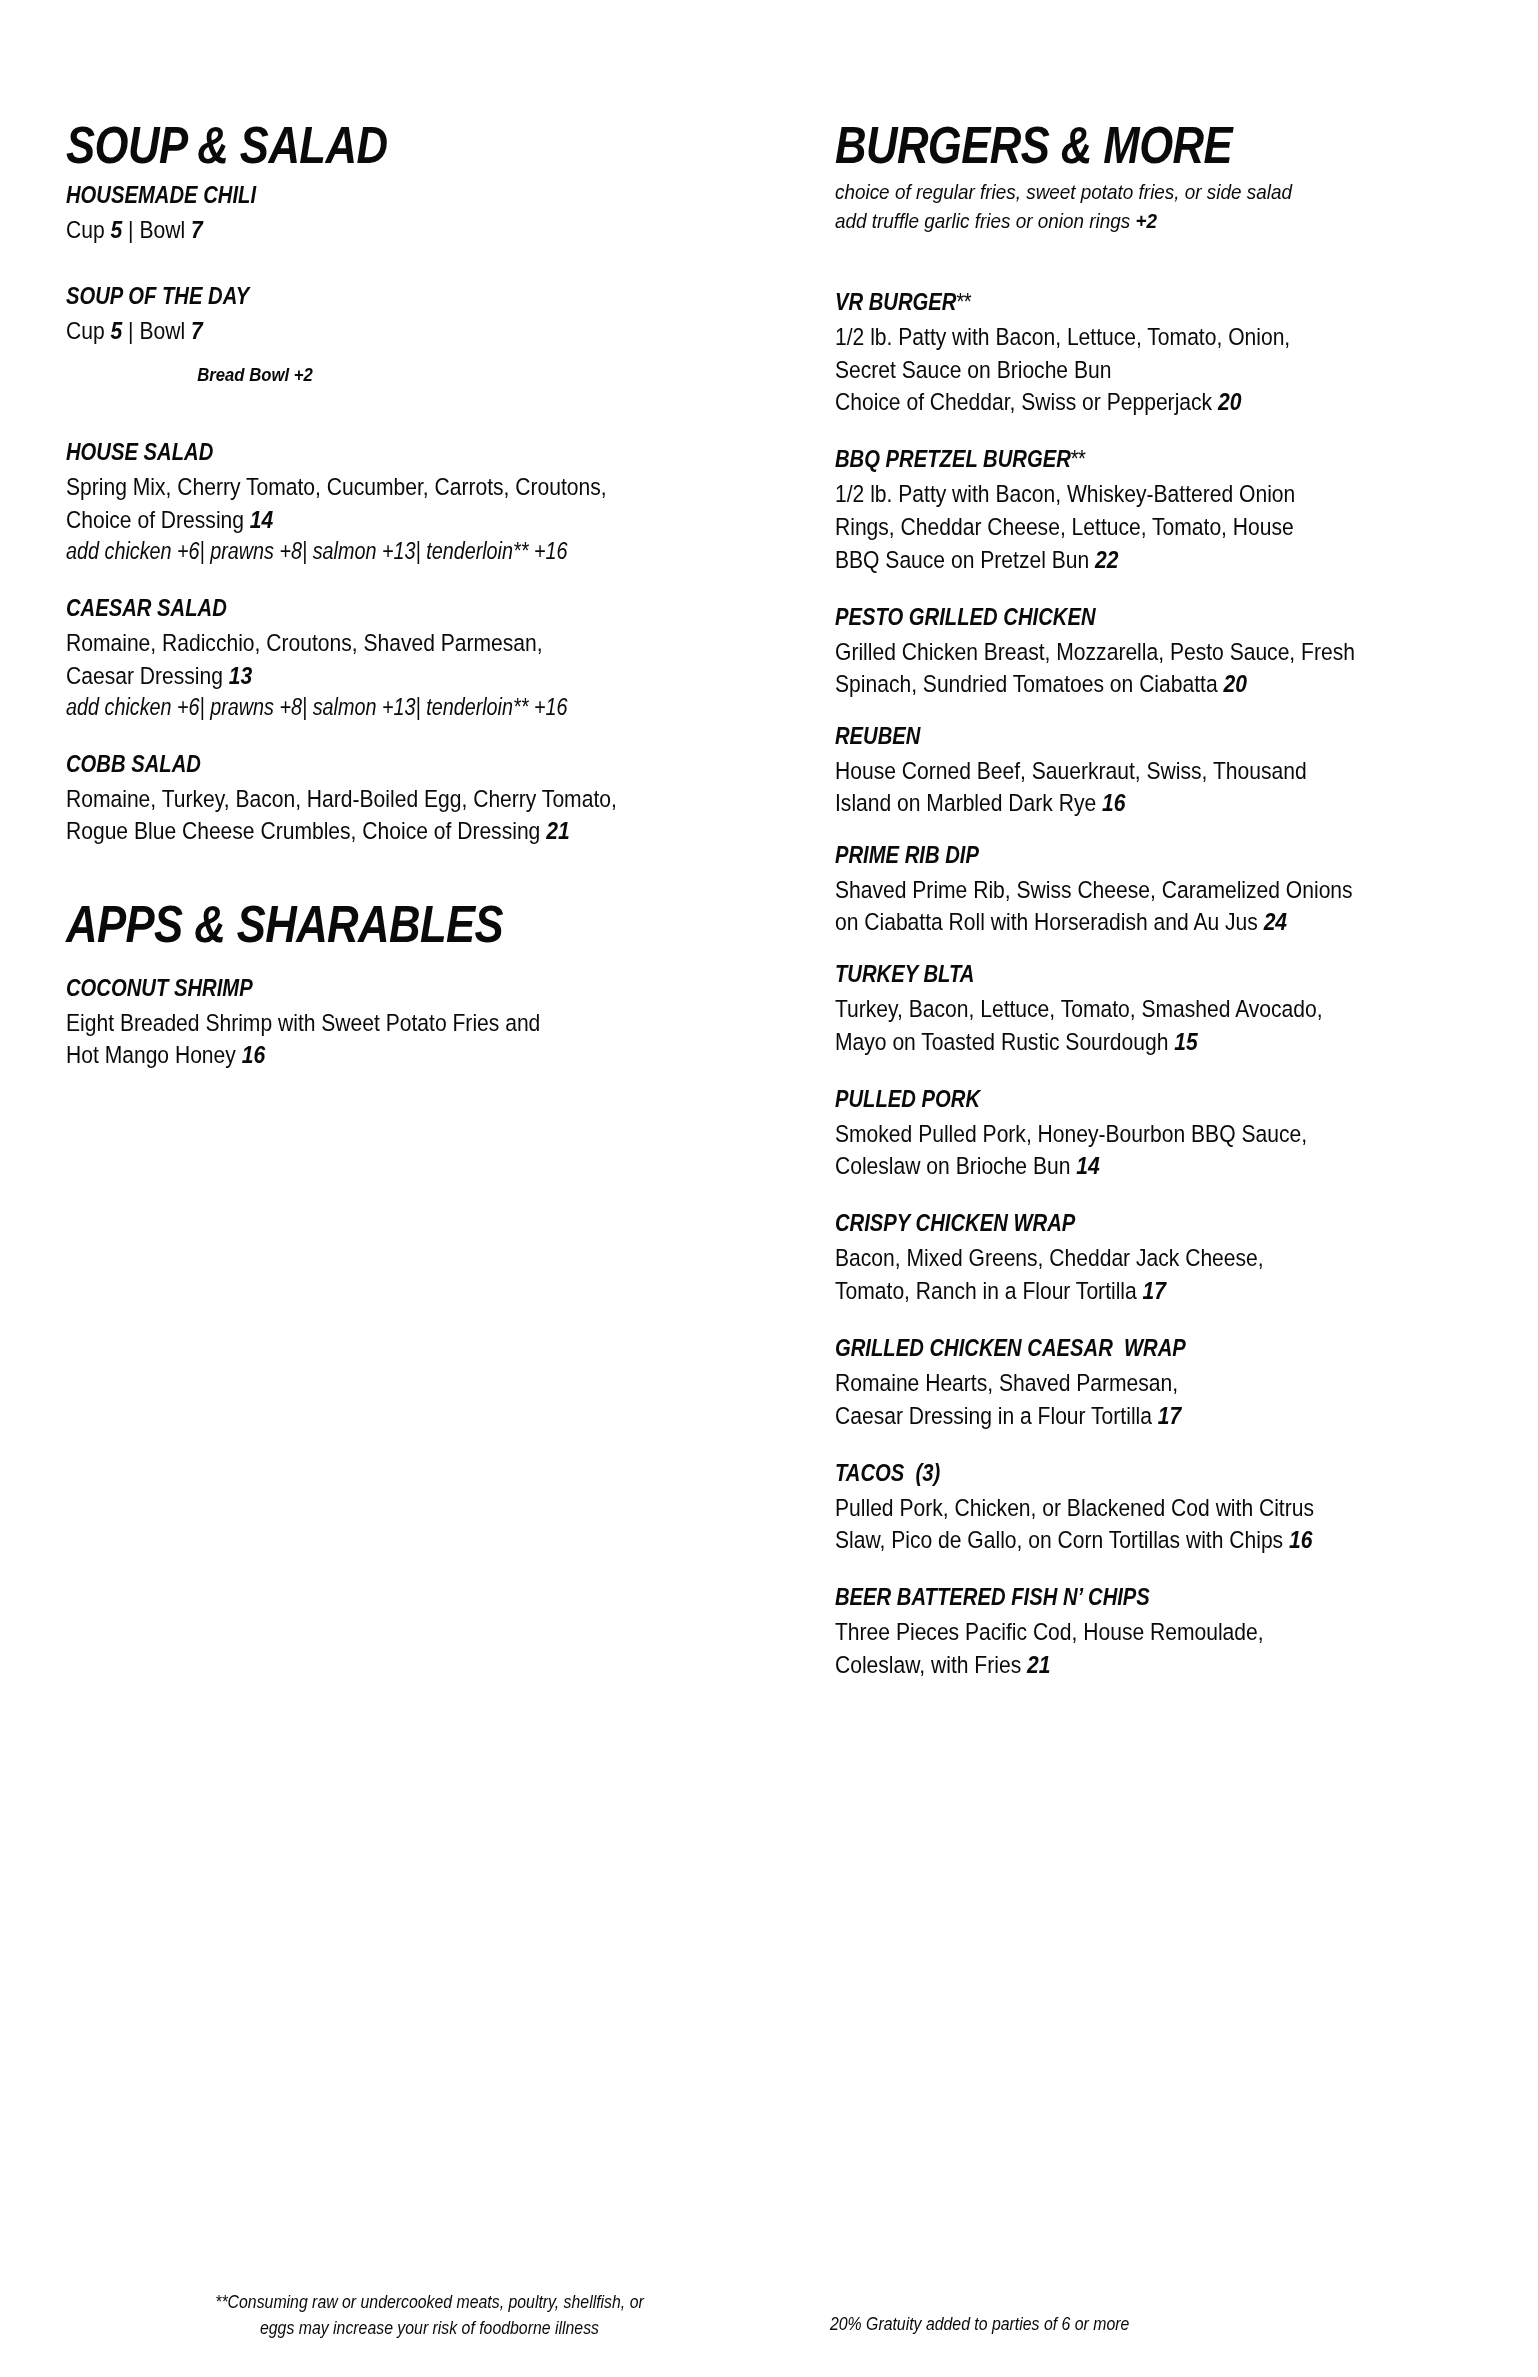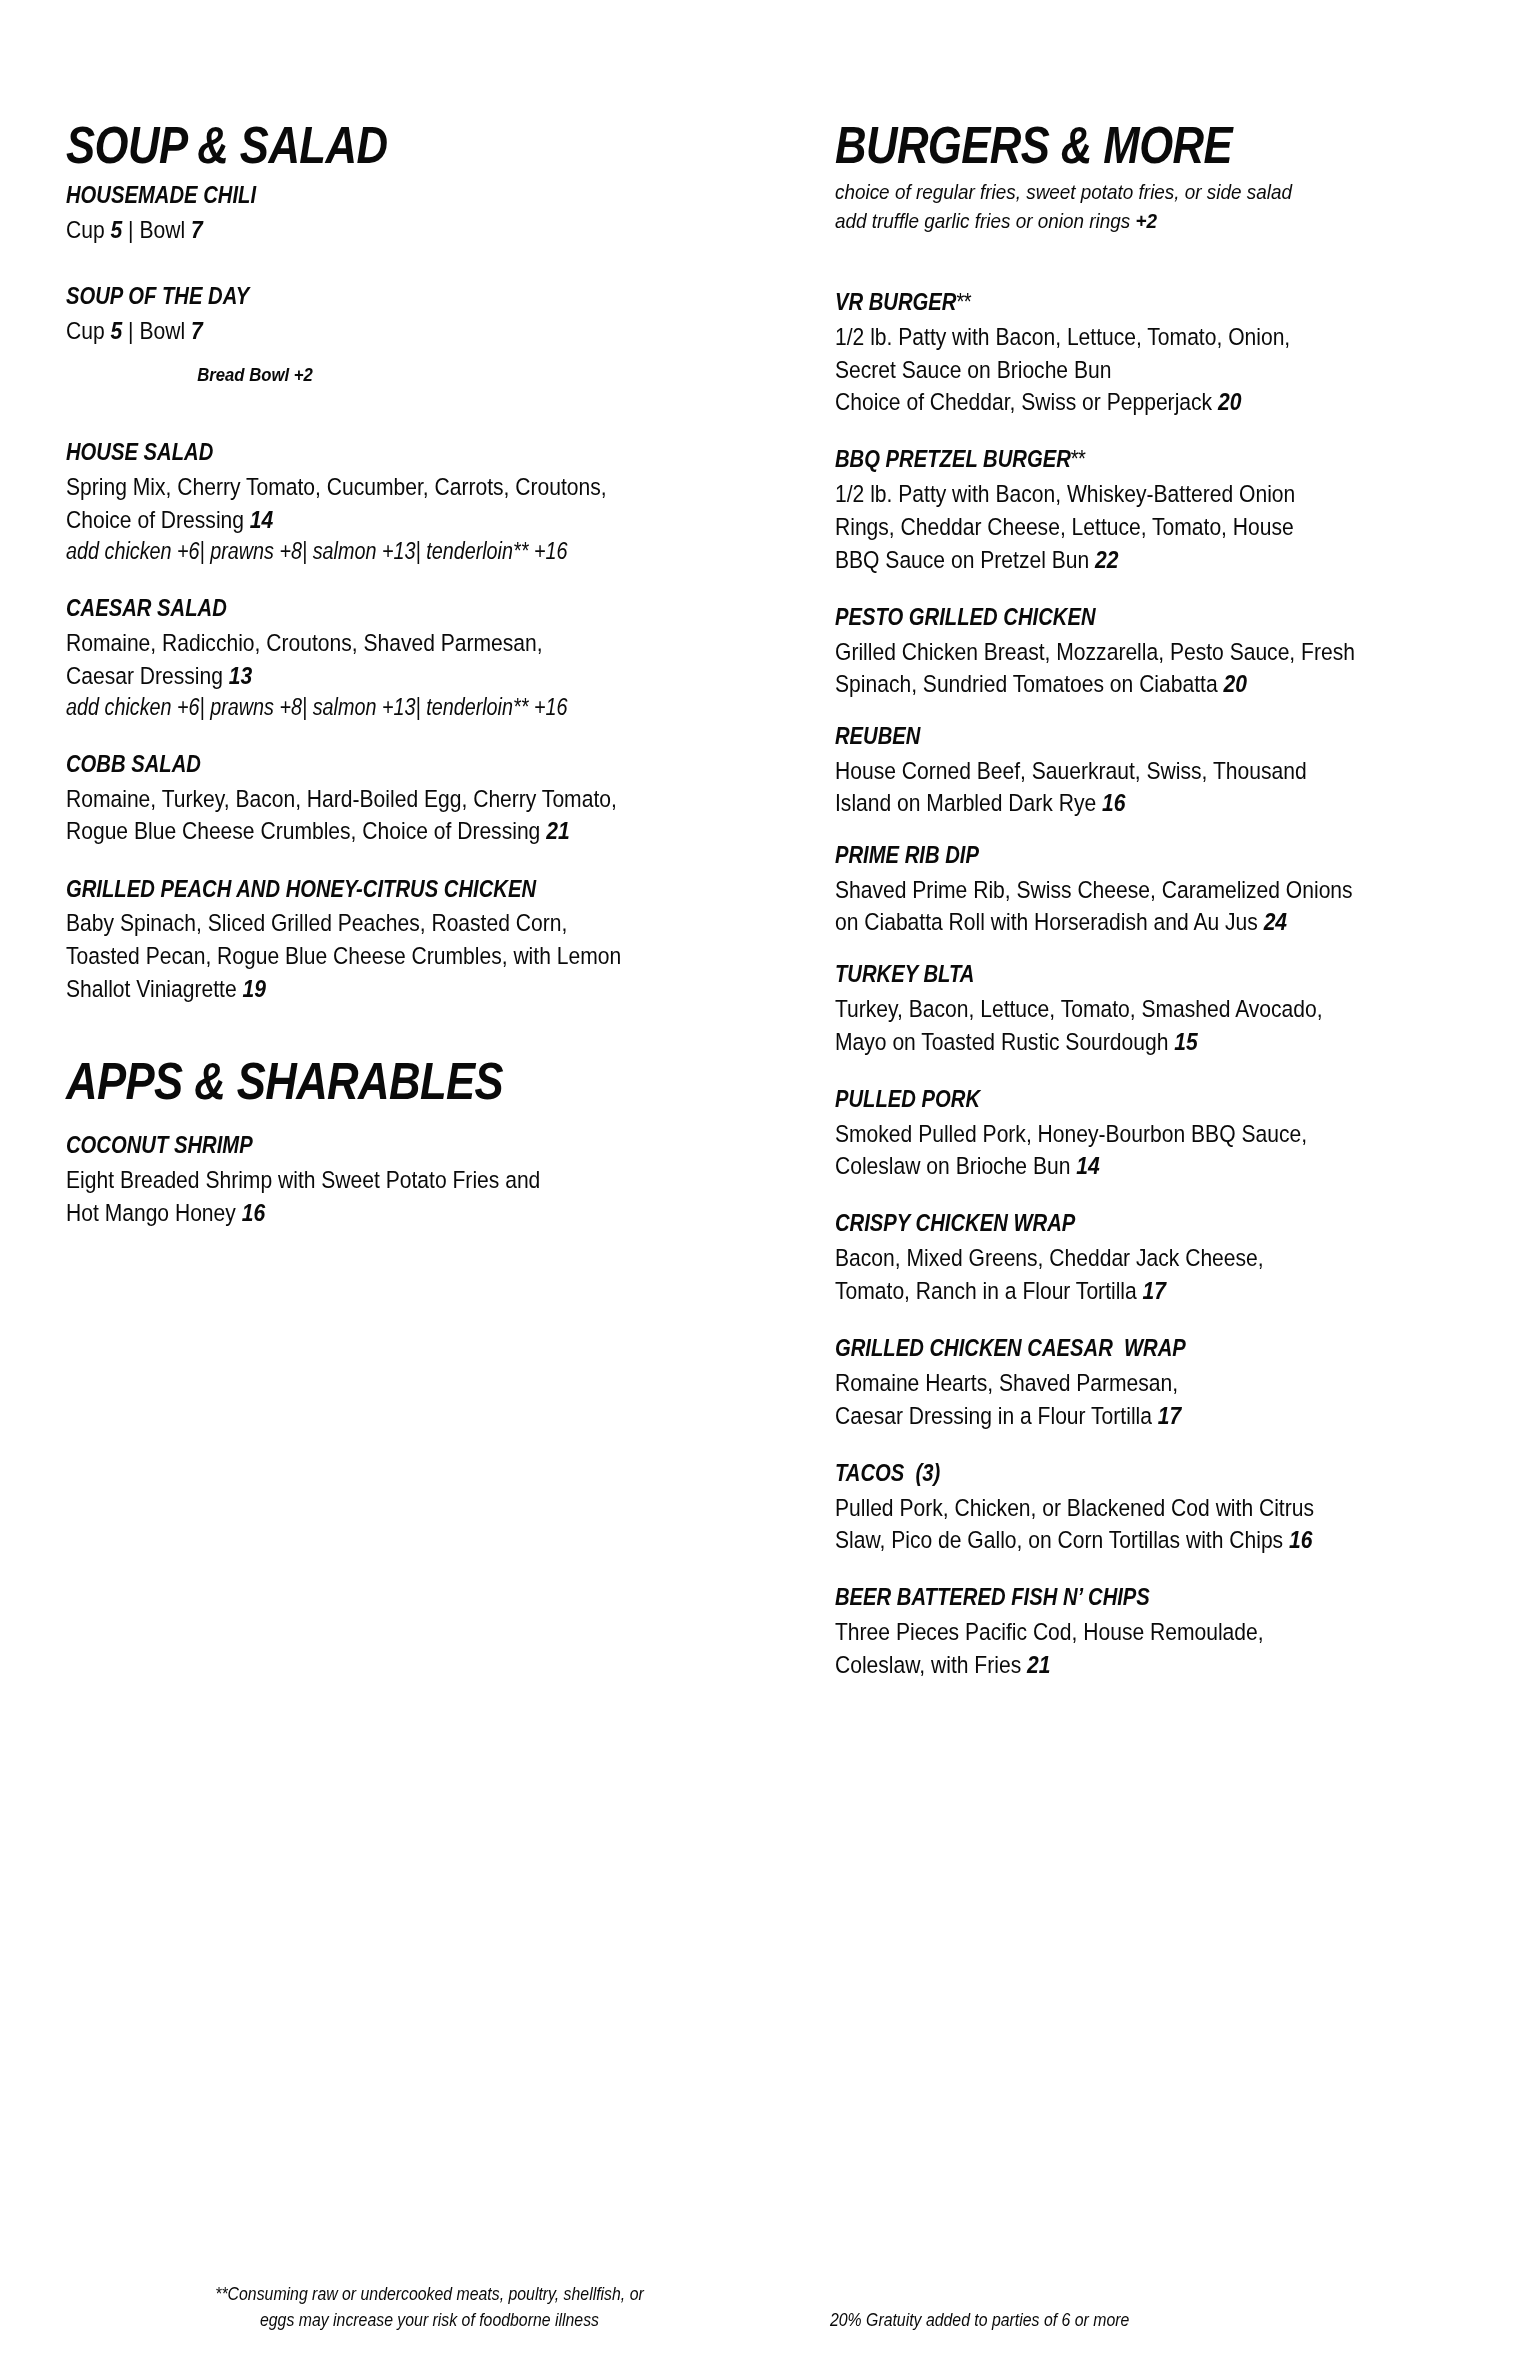--- a/index.html
+++ b/index.html
@@ -127,23 +127,23 @@
   .spacer-lg { height: 52px; }
   .spacer-sm { height: 14px; }
 
   .apps-head { margin-top: 50px; }
 
   
   .footer {
     position: absolute;
     left: 66px;
     right: 105px;
-    bottom: 44px;
+    bottom: 36px;
     display: flex;
-    align-items: flex-end;
+    align-items: center;
   }
   .footer-left {
     width: 727px;
     text-align: center;
     font-style: italic;
     font-size: 18px;
     line-height: 1.45;
     transform: scaleX(0.88);
     transform-origin: center center;
   }
@@ -197,26 +197,20 @@
         <div class="desc"><span>Caesar Dressing </span><b>13</b></div>
         <div class="addline">add chicken +6| prawns +8| salmon +13| tenderloin** +16</div>
       </div>
 
       <div class="item">
         <div class="item-name">COBB SALAD</div>
         <div class="desc">Romaine, Turkey, Bacon, Hard-Boiled Egg, Cherry Tomato,</div>
         <div class="desc"><span>Rogue Blue Cheese Crumbles, Choice of Dressing </span><b>21</b></div>
       </div>
 
-      <div class="item">
-        <div class="item-name">GRILLED PEACH AND HONEY-CITRUS CHICKEN</div>
-        <div class="desc">Baby Spinach, Sliced Grilled Peaches, Roasted Corn,</div>
-        <div class="desc">Toasted Pecan, Rogue Blue Cheese Crumbles, with Lemon</div>
-        <div class="desc"><span>Shallot Viniagrette </span><b>19</b></div>
-      </div>
 
       <h1 class="section-title apps-head">APPS &amp; SHARABLES</h1>
 
       <div class="spacer-sm"></div>
 
       <div class="item">
         <div class="item-name">COCONUT SHRIMP</div>
         <div class="desc">Eight Breaded Shrimp with Sweet Potato Fries and</div>
         <div class="desc"><span>Hot Mango Honey </span><b>16</b></div>
       </div>

